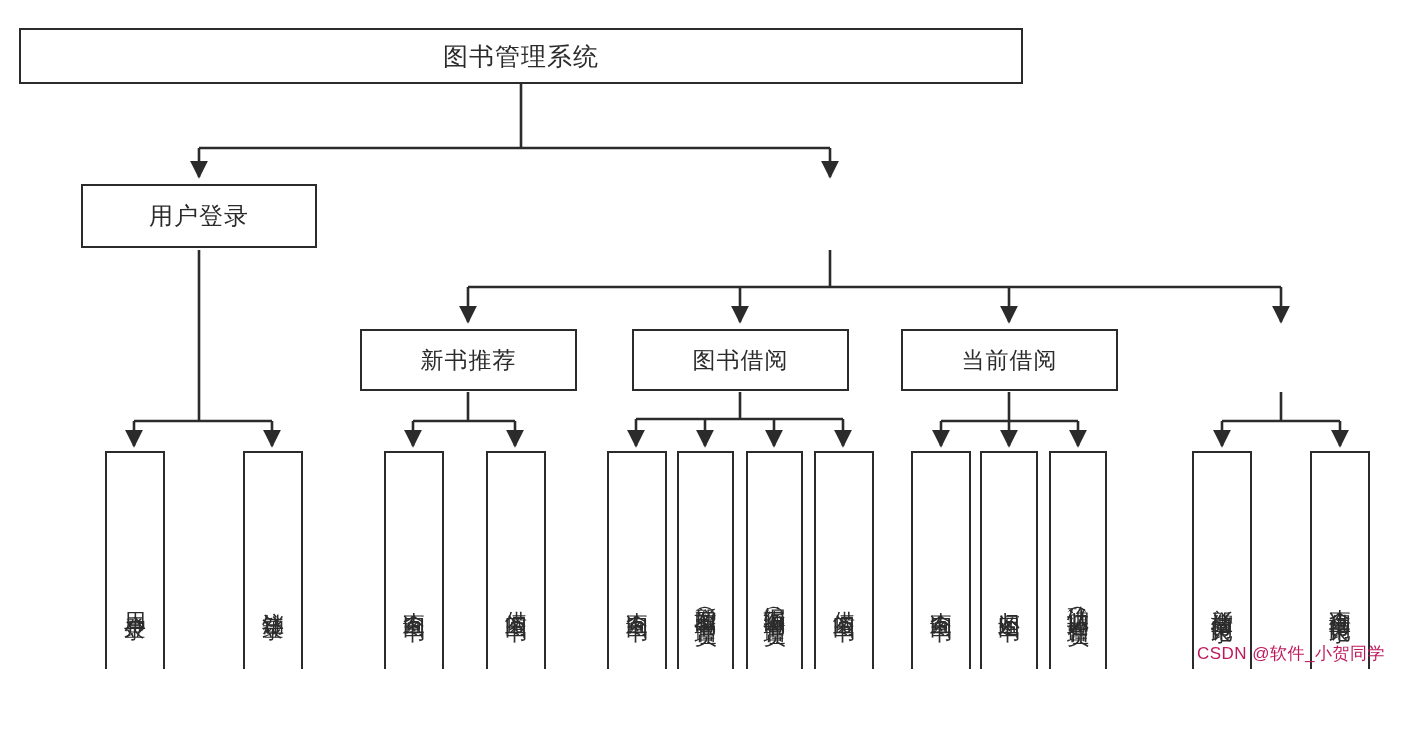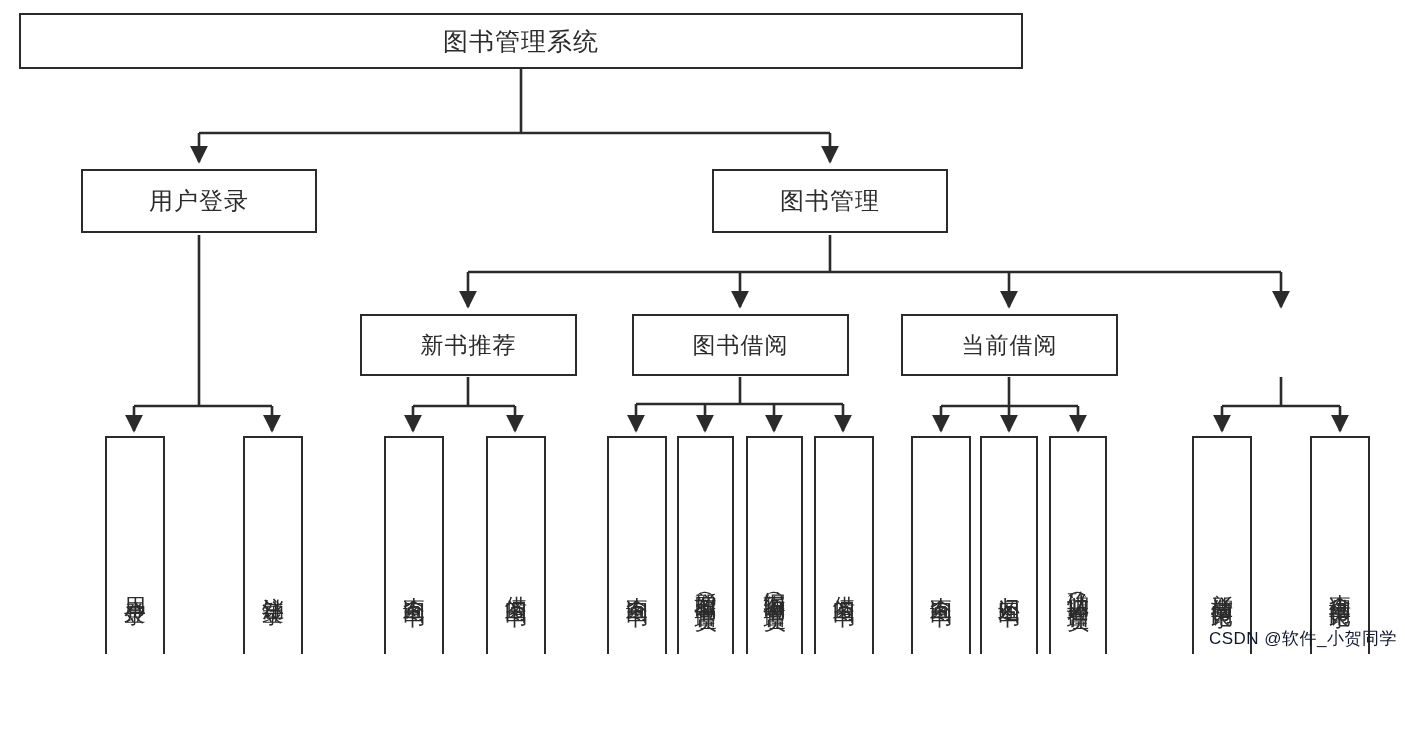--- a/index.html
+++ b/index.html
@@ -10,20 +10,21 @@
   }
   body {
     font-family: "Liberation Sans", "DejaVu Sans", sans-serif;
   }
   #canvas {
     position: relative;
     width: 1405px;
     height: 654px;
     background: #ffffff;
     overflow: hidden;
+    margin-top: 15px;
   }
   svg.connectors {
     position: absolute;
     left: 0;
     top: 0;
     width: 1405px;
     height: 747px;
     pointer-events: none;
   }
   .node {
@@ -57,24 +58,24 @@
     line-height: 1;
     white-space: nowrap;
   }
   .hlabel {
     line-height: 1;
     letter-spacing: 1px;
     white-space: nowrap;
   }
   .watermark {
     position: absolute;
-    right: 8px;
+    right: 20px;
     bottom: 4px;
     font-size: 17px;
-    color: #0f172a;
+    color: #be185d;
     letter-spacing: 0.5px;
     white-space: nowrap;
   }
 </style>
 </head>
 <body>
 
 <div id="canvas">
 
   <svg class="connectors" viewBox="0 0 1405 747">
@@ -127,23 +128,20 @@
     </g>
   </svg>
 
   <div class="node root" style="left:19px; top:13px; width:1004px; height:56px;">
     <span class="hlabel">图书管理系统</span>
   </div>
 
   <div class="node level1" style="left:81px; top:169px; width:236px; height:64px;">
     <span class="hlabel">用户登录</span>
   </div>
-  <div class="node level1" style="left:712px; top:169px; width:236px; height:64px;">
-    <span class="hlabel">图书管理</span>
-  </div>
 
   <div class="node level2" style="left:360px; top:314px; width:217px; height:62px;text-align:center;">
     <span class="hlabel">新书推荐</span>
   </div>
   <div class="node level2" style="left:901px; top:314px; width:217px; height:62px;">
     <span class="hlabel">当前借阅</span>
   </div>
   <div class="node level2" style="left:632px; top:314px; width:217px; height:62px;">
     <span class="hlabel">图书借阅</span>
   </div>

